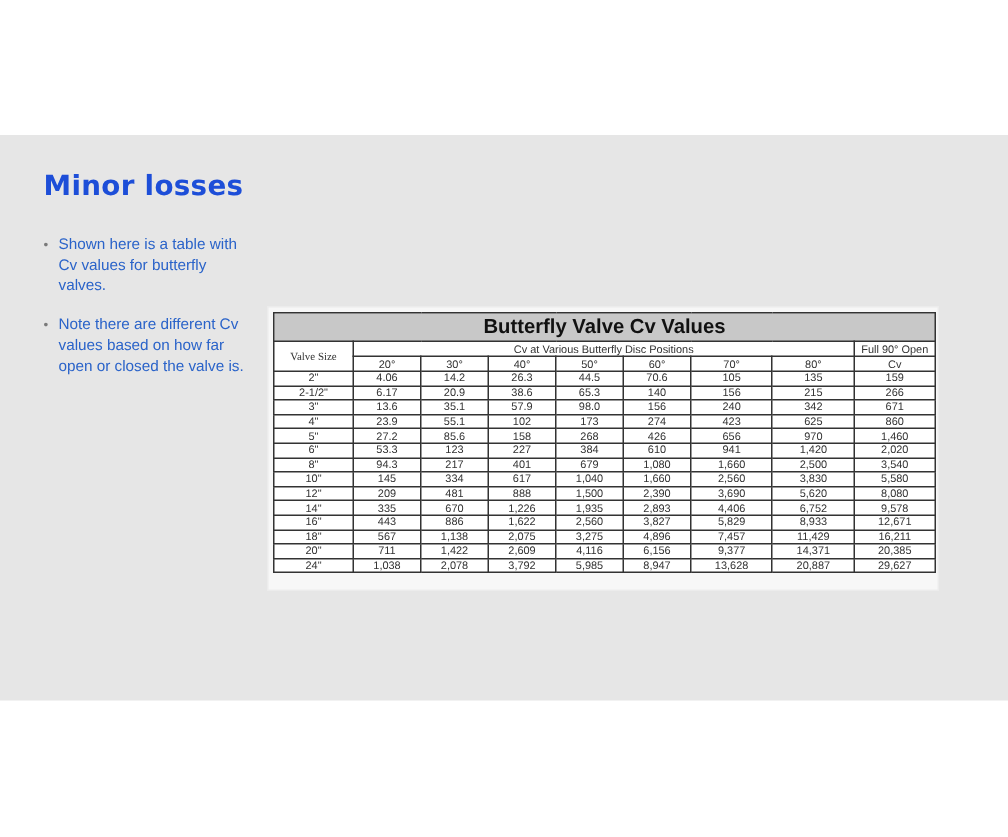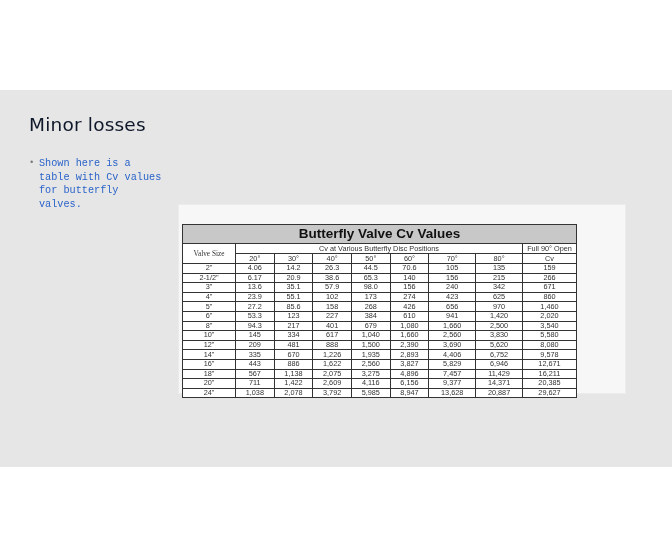--- a/index.html
+++ b/index.html
@@ -1,36 +1,37 @@
 <!DOCTYPE html>
 <html><head>
   <meta charset="utf-8">
   <style>
     html, body { margin:0; padding:0; }
     body { width:672px; height:558px; background:#ffffff; position:relative; overflow:hidden; font-family:"Liberation Sans", sans-serif; }
     .slide { position:absolute; left:0; top:90px; width:672px; height:377px; background:#e6e6e6; }
-    .title { position:absolute; left:29px; top:24px; font-family:"DejaVu Sans", sans-serif; font-weight:normal; font-size:18.5px; color:#0f172a; letter-spacing:0.2px; }
+    .title { position:absolute; left:29px; top:24px; font-family:"DejaVu Sans", sans-serif; font-weight:bold; font-size:18.5px; color:#1d4ed8; letter-spacing:0.2px; }
     .bullets { position:absolute; left:29px; top:67px; width:135px; margin:0; padding:0; list-style:none; }
-    .bullets li { position:relative; padding-left:10px; font-family:Liberation Mono, monospace; font-size:10.2px; line-height:13.7px; color:#2a63c9; margin-bottom:12px; }
+    .bullets li { position:relative; padding-left:10px; font-family:Liberation Sans, sans-serif; font-size:10.2px; line-height:13.7px; color:#2a63c9; margin-bottom:12px; }
     .bullets li::before { content:"\2022"; position:absolute; left:0; top:0; color:#7a7a7a; font-size:9px; }
     .tablewrap { position:absolute; left:178px; top:114px; width:446px; height:188px; background:#f7f7f7; border:1px solid #ececec; }
-    table { position:absolute; left:3px; top:19px; width:395px; border-collapse:collapse; font-family:"Liberation Sans", sans-serif; font-size:7.3px; color:#333; }
+    table { position:absolute; left:3px; top:3px; width:442px; border-collapse:collapse; font-family:"Liberation Sans", sans-serif; font-size:7.3px; color:#333; }
     td, th { border:1px solid #333; text-align:center; padding:0; height:8.6px; line-height:8px; font-weight:normal; background:#ffffff; }
     th.tt { background:#c8c8c8; font-size:13.5px; font-weight:bold; color:#111; height:18px; line-height:18px; }
     th.vs { width:52px;font-family:Liberation Serif, serif; }
     th.sub { height:9px; }
     th.full { width:53px; line-height:9px; }
   </style>
 </head>
 <body>
 
 <div class="slide">
   <div class="title">Minor losses</div>
   <ul class="bullets">
     <li>Shown here is a table with Cv values for butterfly valves.</li>
+    <li>Note there are different Cv values based on how far open or closed the valve is.</li>
   </ul>
 
   <div class="tablewrap">
     <table>
       <thead>
         <tr>
           <th class="tt" colspan="9">Butterfly Valve Cv Values</th>
         </tr>
         <tr>
           <th class="vs" rowspan="2">Valve Size</th>
@@ -160,21 +161,21 @@
             <td>9,578</td>
           </tr>
           <tr>
             <td>16"</td>
             <td>443</td>
             <td>886</td>
             <td>1,622</td>
             <td>2,560</td>
             <td>3,827</td>
             <td>5,829</td>
-            <td>6,946</td>
+            <td>8,933</td>
             <td>12,671</td>
           </tr>
           <tr>
             <td>18"</td>
             <td>567</td>
             <td>1,138</td>
             <td>2,075</td>
             <td>3,275</td>
             <td>4,896</td>
             <td>7,457</td>

